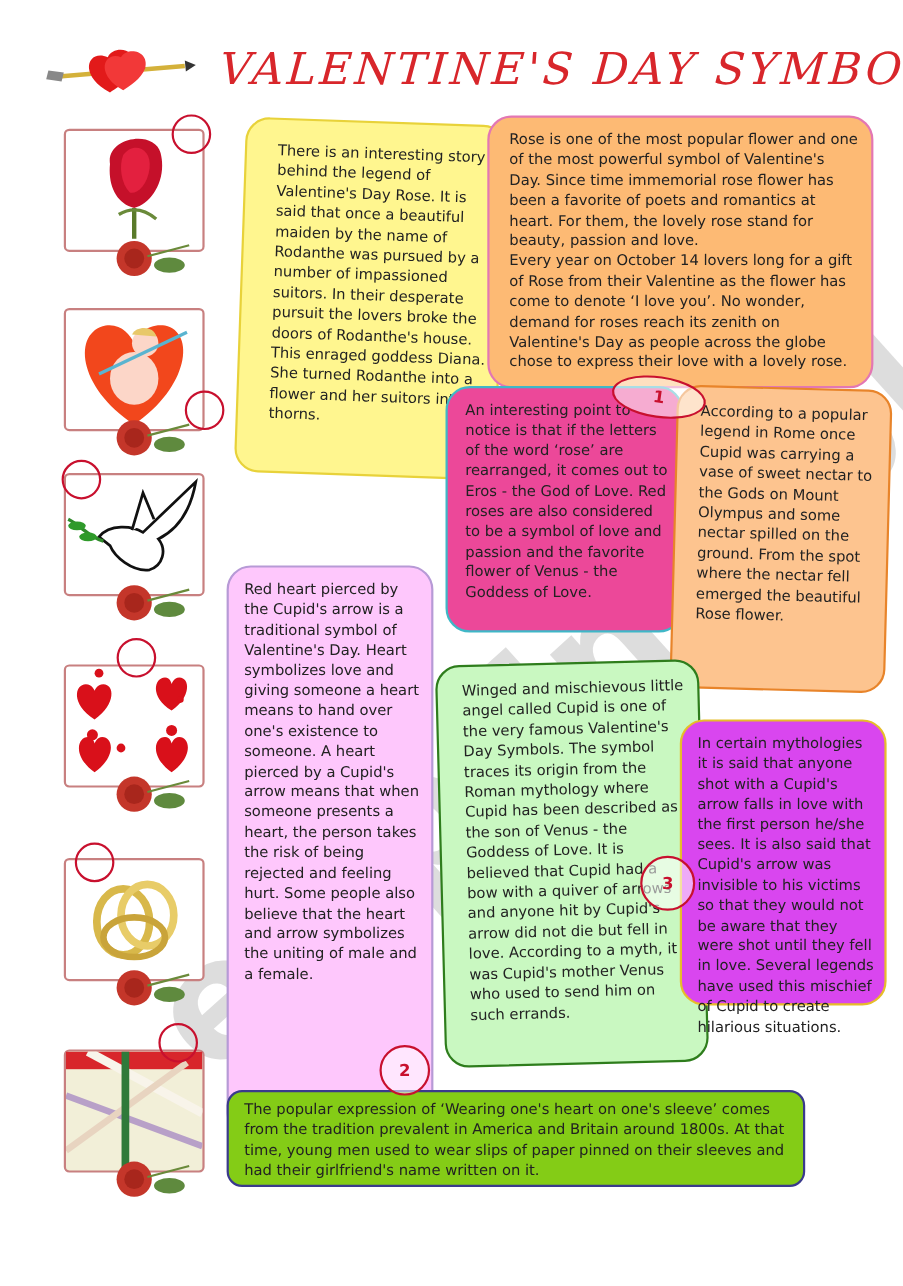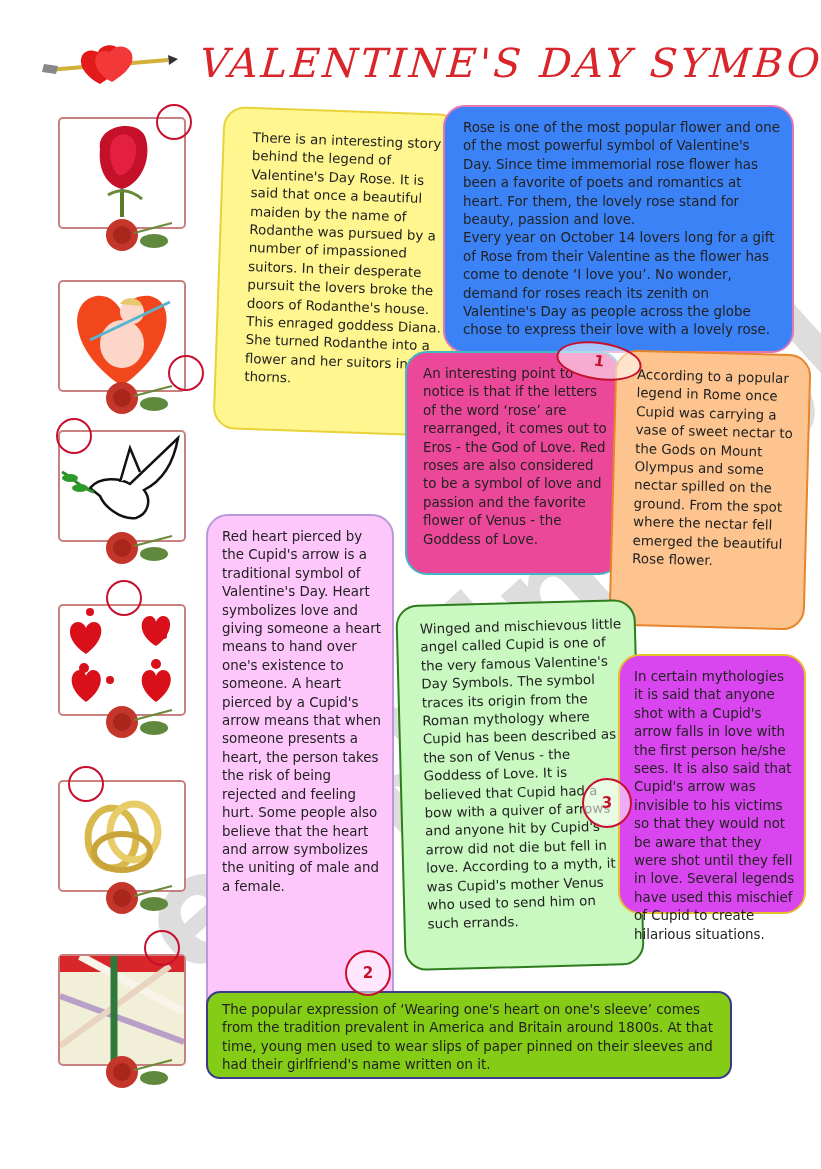--- a/index.html
+++ b/index.html
@@ -128,21 +128,21 @@
 <div class="ring" style="left:168px;top:355px;"></div>
 <div class="ring" style="left:56px;top:418px;"></div>
 <div class="ring" style="left:106px;top:580px;"></div>
 <div class="ring" style="left:68px;top:766px;"></div>
 <div class="ring" style="left:144px;top:930px;"></div>
 
 <div class="box" style="left:218px;top:110px;width:238px;height:323px;background:#fff68f;border-color:#e8d23a;padding:20px 8px 8px 28px;transform:rotate(2deg);">
   <p>There is an interesting story behind the legend of Valentine's Day Rose. It is said that once a beautiful maiden by the name of Rodanthe was pursued by a number of impassioned suitors. In their desperate pursuit the lovers broke the doors of Rodanthe's house. This enraged goddess Diana. She turned Rodanthe into a flower and her suitors into thorns.</p>
 </div>
 
-<div class="box" style="left:443px;top:105px;width:351px;height:248px;background:#3b82f6;border-color:#e377b3;padding:12px 10px 8px 18px;">
+<div class="box" style="left:443px;top:105px;width:351px;height:248px;background:#fdba74;border-color:#e377b3;padding:12px 10px 8px 18px;">
   <p>Rose is one of the most popular flower and one of the most powerful symbol of Valentine's Day. Since time immemorial rose flower has been a favorite of poets and romantics at heart. For them, the lovely rose stand for beauty, passion and love.</p>
   <p>Every year on October 14 lovers long for a gift of Rose from their Valentine as the flower has come to denote ‘I love you’. No wonder, demand for roses reach its zenith on Valentine's Day as people across the globe chose to express their love with a lovely rose.</p>
 </div>
 
 <div class="box" style="left:405px;top:351px;width:216px;height:224px;background:#ec4899;border-color:#3fb7c7;padding:12px 8px 8px 16px;">
   <p>An interesting point to notice is that if the letters of the word ‘rose’ are rearranged, it comes out to Eros - the God of Love. Red roses are also considered to be a symbol of love and passion and the favorite flower of Venus - the Goddess of Love.</p>
 </div>
 
 <div class="box" style="left:612px;top:352px;width:196px;height:276px;background:#fdc48f;border-color:#e8842a;padding:14px 10px 8px 20px;transform:rotate(1.5deg);">
   <p>According to a popular legend in Rome once Cupid was carrying a vase of sweet nectar to the Gods on Mount Olympus and some nectar spilled on the ground. From the spot where the nectar fell emerged the beautiful Rose flower.</p>

